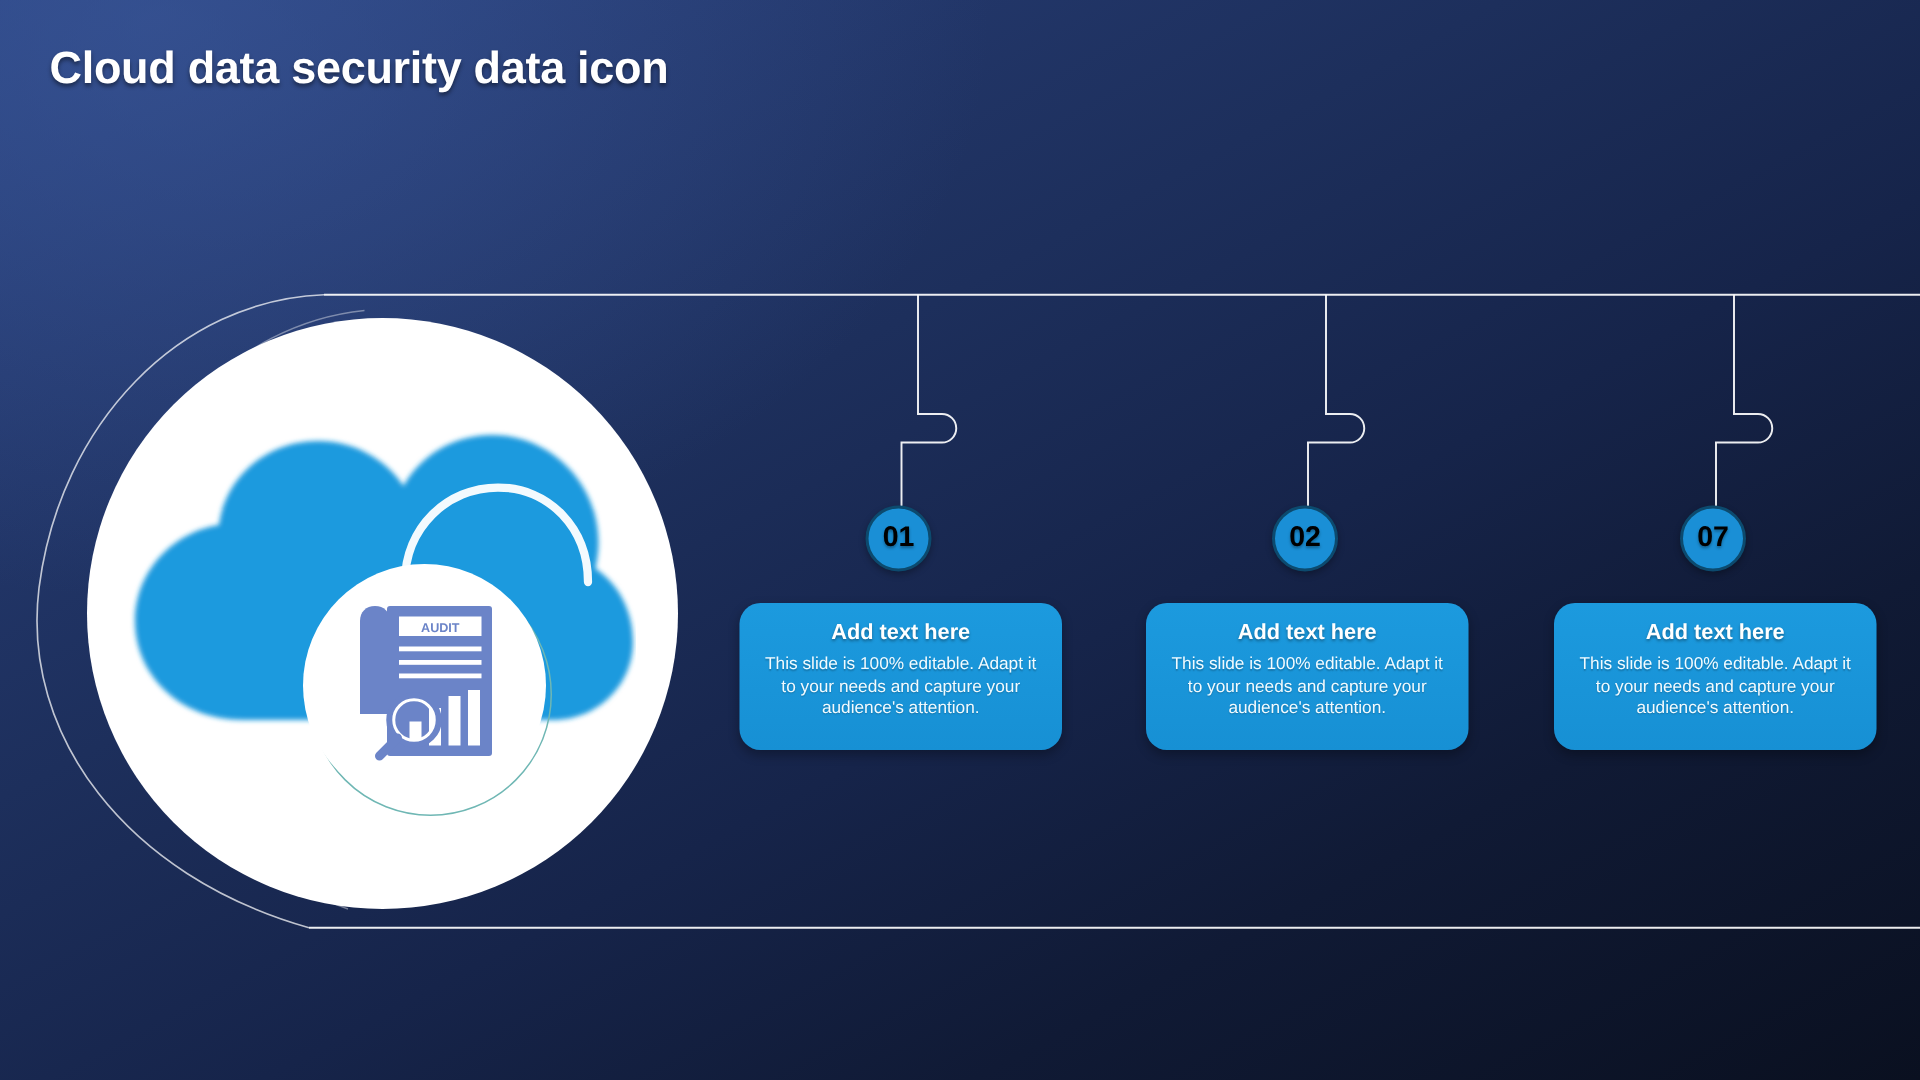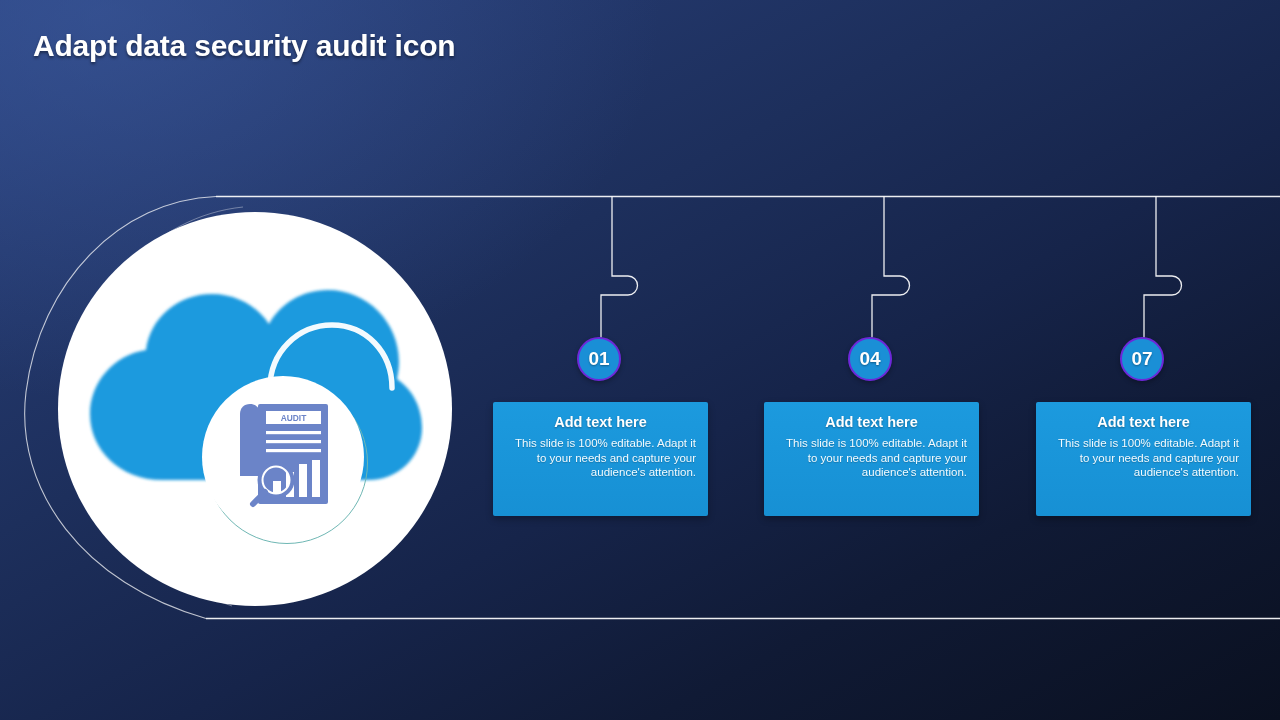--- a/index.html
+++ b/index.html
@@ -37,55 +37,54 @@
   }
   #inner-ring {
     position:absolute; left:160px; top:186px; width:162px; height:162px;
     border-radius:50%; border:1px solid #6fb7b4;
   }
   #audit-doc { position:absolute; left:186px; top:202px; width:104px; height:112px; }
 
   
   .num-badge {
     position:absolute; width:44px; height:44px; border-radius:50%;
-    background:#1a8fd6; border:2px solid #6d28d9;
+    background:#1a8fd6; border:2px solid #0c4a6e;
     display:flex; align-items:center; justify-content:center;
-    color:#ffffff; font-size:19px; font-weight:bold;
+    color:#000000; font-size:19px; font-weight:bold;
     text-shadow:0 1px 2px rgba(0,0,0,0.35);
     box-shadow:0 2px 5px rgba(0,0,0,0.30);
   }
   #badge-0 { left:577px; top:337px; }
   #badge-1 { left:848px; top:337px; }
   #badge-2 { left:1120px; top:337px; }
 
   
   .info-card {
-    position:absolute; width:215px; height:114px;
+    position:absolute; width:215px; height:98px;
     background:linear-gradient(180deg,#1c9ade 0%,#1790d4 100%);
-    border-radius:2px;
+    border-radius:14px;
     box-shadow:0 3px 7px rgba(0,0,0,0.30);
     padding:12px 12px 0 12px; text-align:center;
   }
   #card-0 { left:493px; top:402px; }
   #card-1 { left:764px; top:402px; }
   #card-2 { left:1036px; top:402px; }
   .card-heading {
     color:#ffffff; font-size:14.5px; font-weight:bold;
     text-shadow:0 1px 2px rgba(0,0,0,0.35); margin-bottom:6px;
   }
   .card-body {
     color:#f2fbff; font-size:11.5px; line-height:14.5px;
     text-shadow:0 1px 1px rgba(0,0,0,0.22);
-    text-align:right;
   }
 </style>
 </head>
 <body>
 
-<div id="slide-title">Adapt data security audit icon</div>
+<div id="slide-title">Cloud data security data icon</div>
 
 <svg id="deco-svg" viewBox="0 0 1280 720">
 
   <line x1="216" y1="196.5" x2="1280" y2="196.5" stroke="#ffffff" stroke-width="1.3" opacity="0.92"></line>
 
   <line x1="206" y1="618.5" x2="1280" y2="618.5" stroke="#ffffff" stroke-width="1.3" opacity="0.92"></line>
 
   <path d="M 216 196.5 C 120 200 40 282 26 392 C 14 490 84 584 206 618.5" fill="none" stroke="#ffffff" stroke-width="1.1" opacity="0.72"></path>
 
   <path d="M 243 207 C 155 216 84 292 72 392 C 61 482 124 570 232 606" fill="none" stroke="#ffffff" stroke-width="0.9" opacity="0.40"></path>
@@ -147,21 +146,21 @@
     <circle cx="44" cy="82" r="16" fill="none" stroke="#6b84c8" stroke-width="5"></circle>
     <circle cx="44" cy="82" r="13.5" fill="none" stroke="#ffffff" stroke-width="2"></circle>
     <line x1="33" y1="94" x2="21" y2="106" stroke="#6b84c8" stroke-width="6" stroke-linecap="round"></line>
   </svg>
 </div>
 
 <div class="num-badge" id="badge-0">
   <span>01</span>
 </div>
 <div class="num-badge" id="badge-1">
-  <span>04</span>
+  <span>02</span>
 </div>
 <div class="num-badge" id="badge-2">
   <span>07</span>
 </div>
 
 <div class="info-card" id="card-0">
   <div class="card-heading">Add text here</div>
   <div class="card-body">This slide is 100% editable. Adapt it to your needs and capture your audience's attention.</div>
 </div>
 <div class="info-card" id="card-1">

